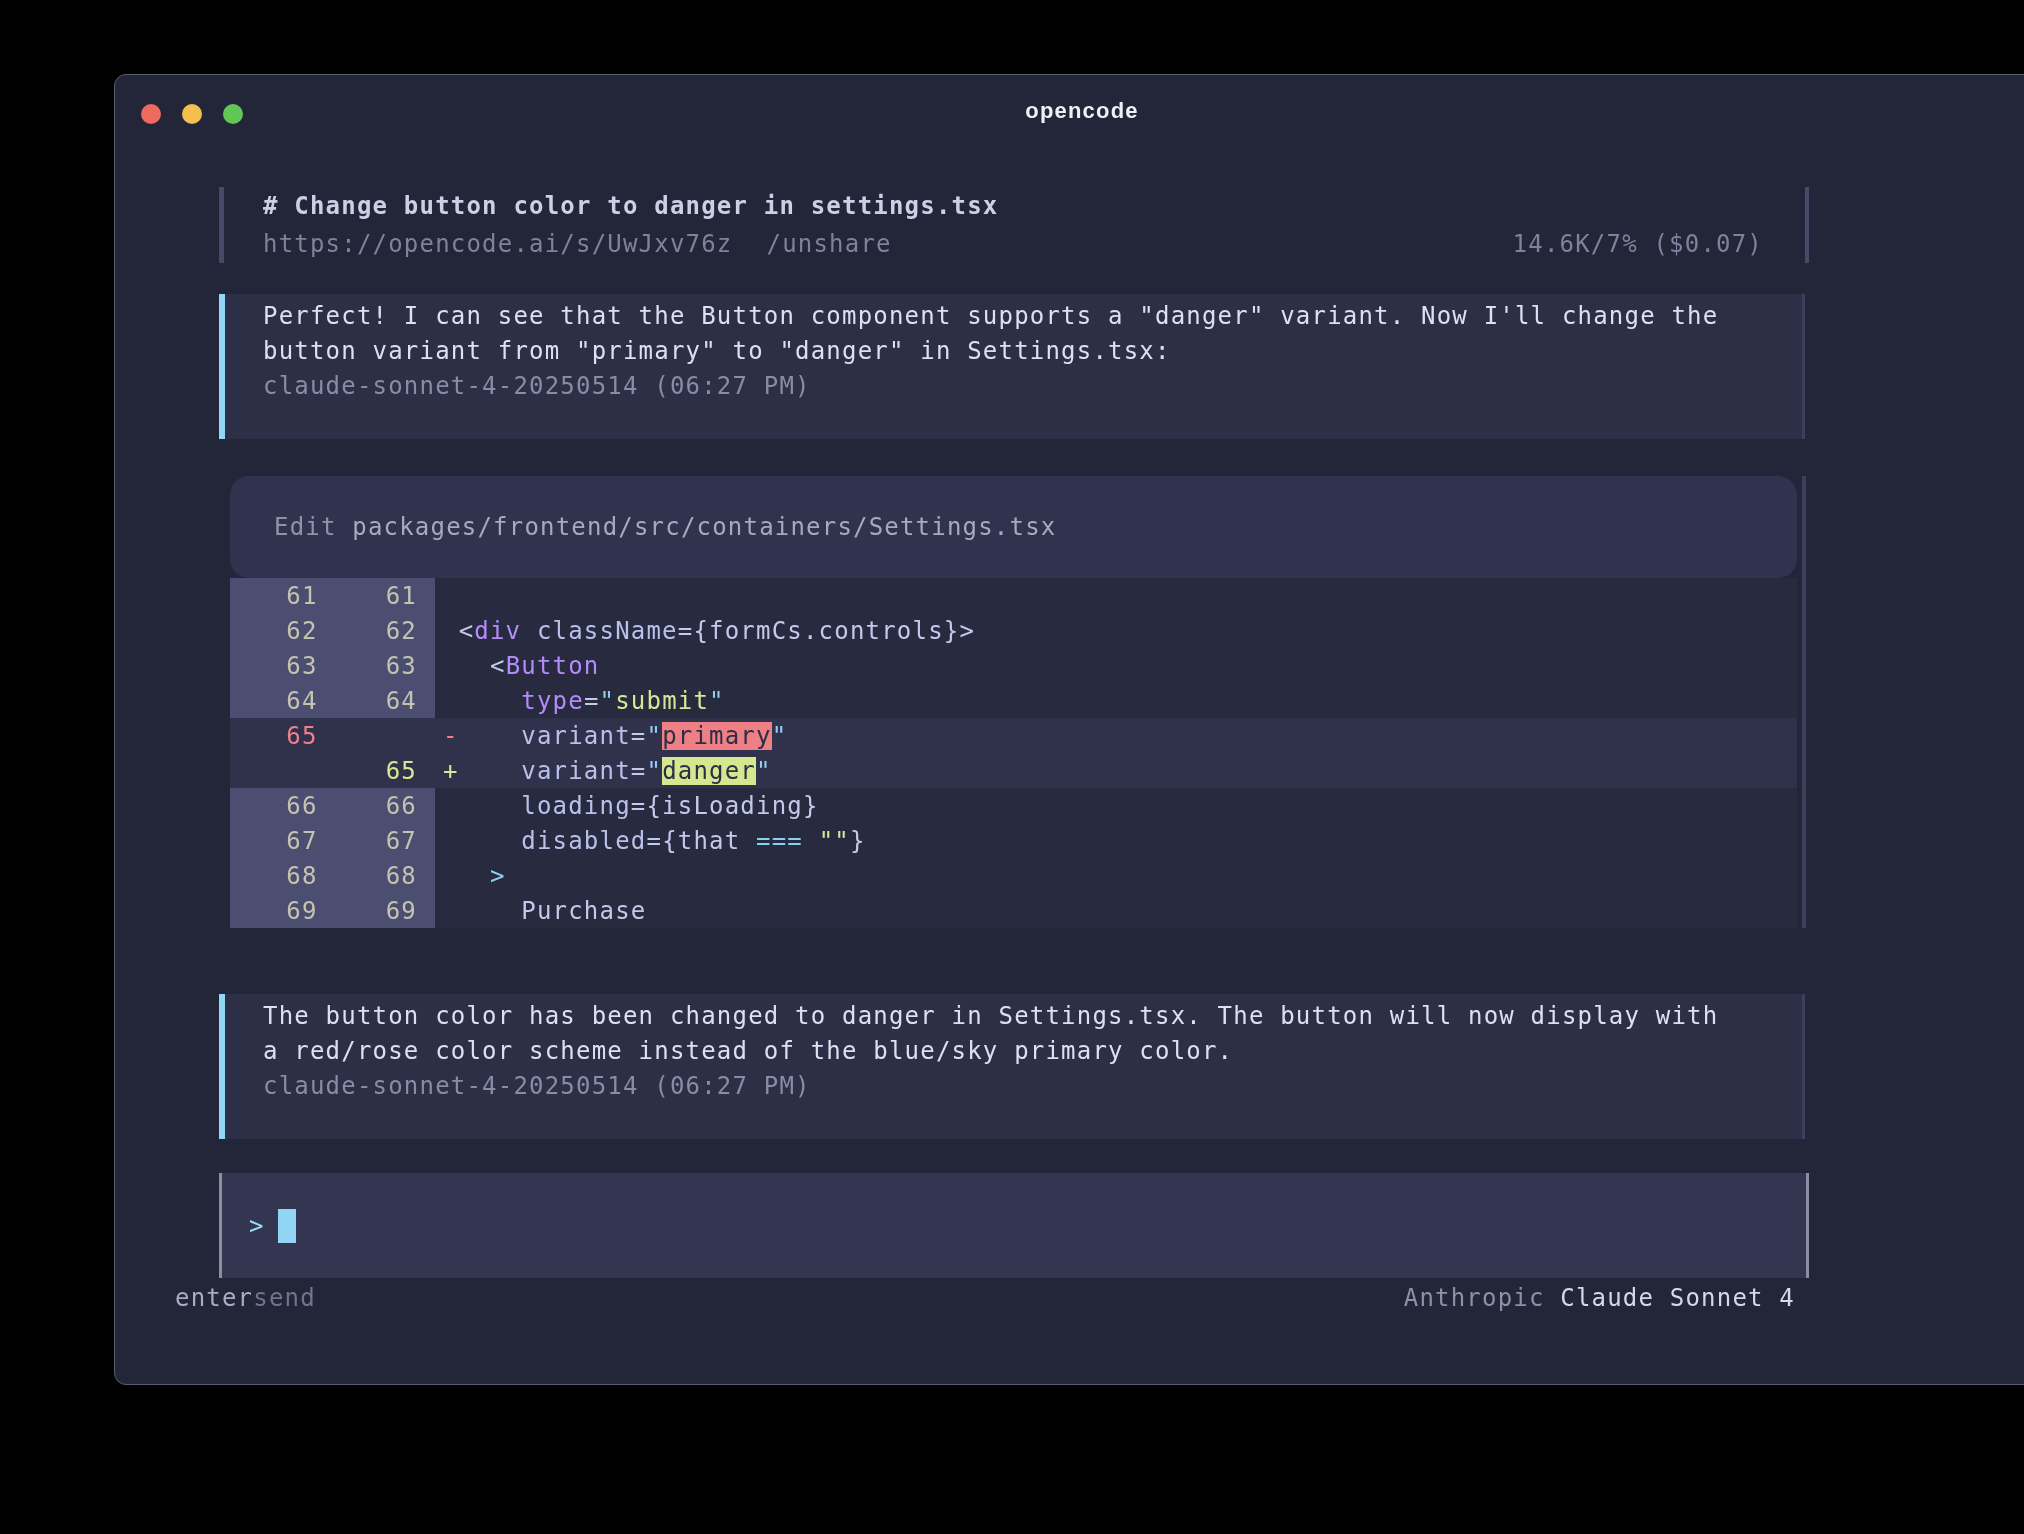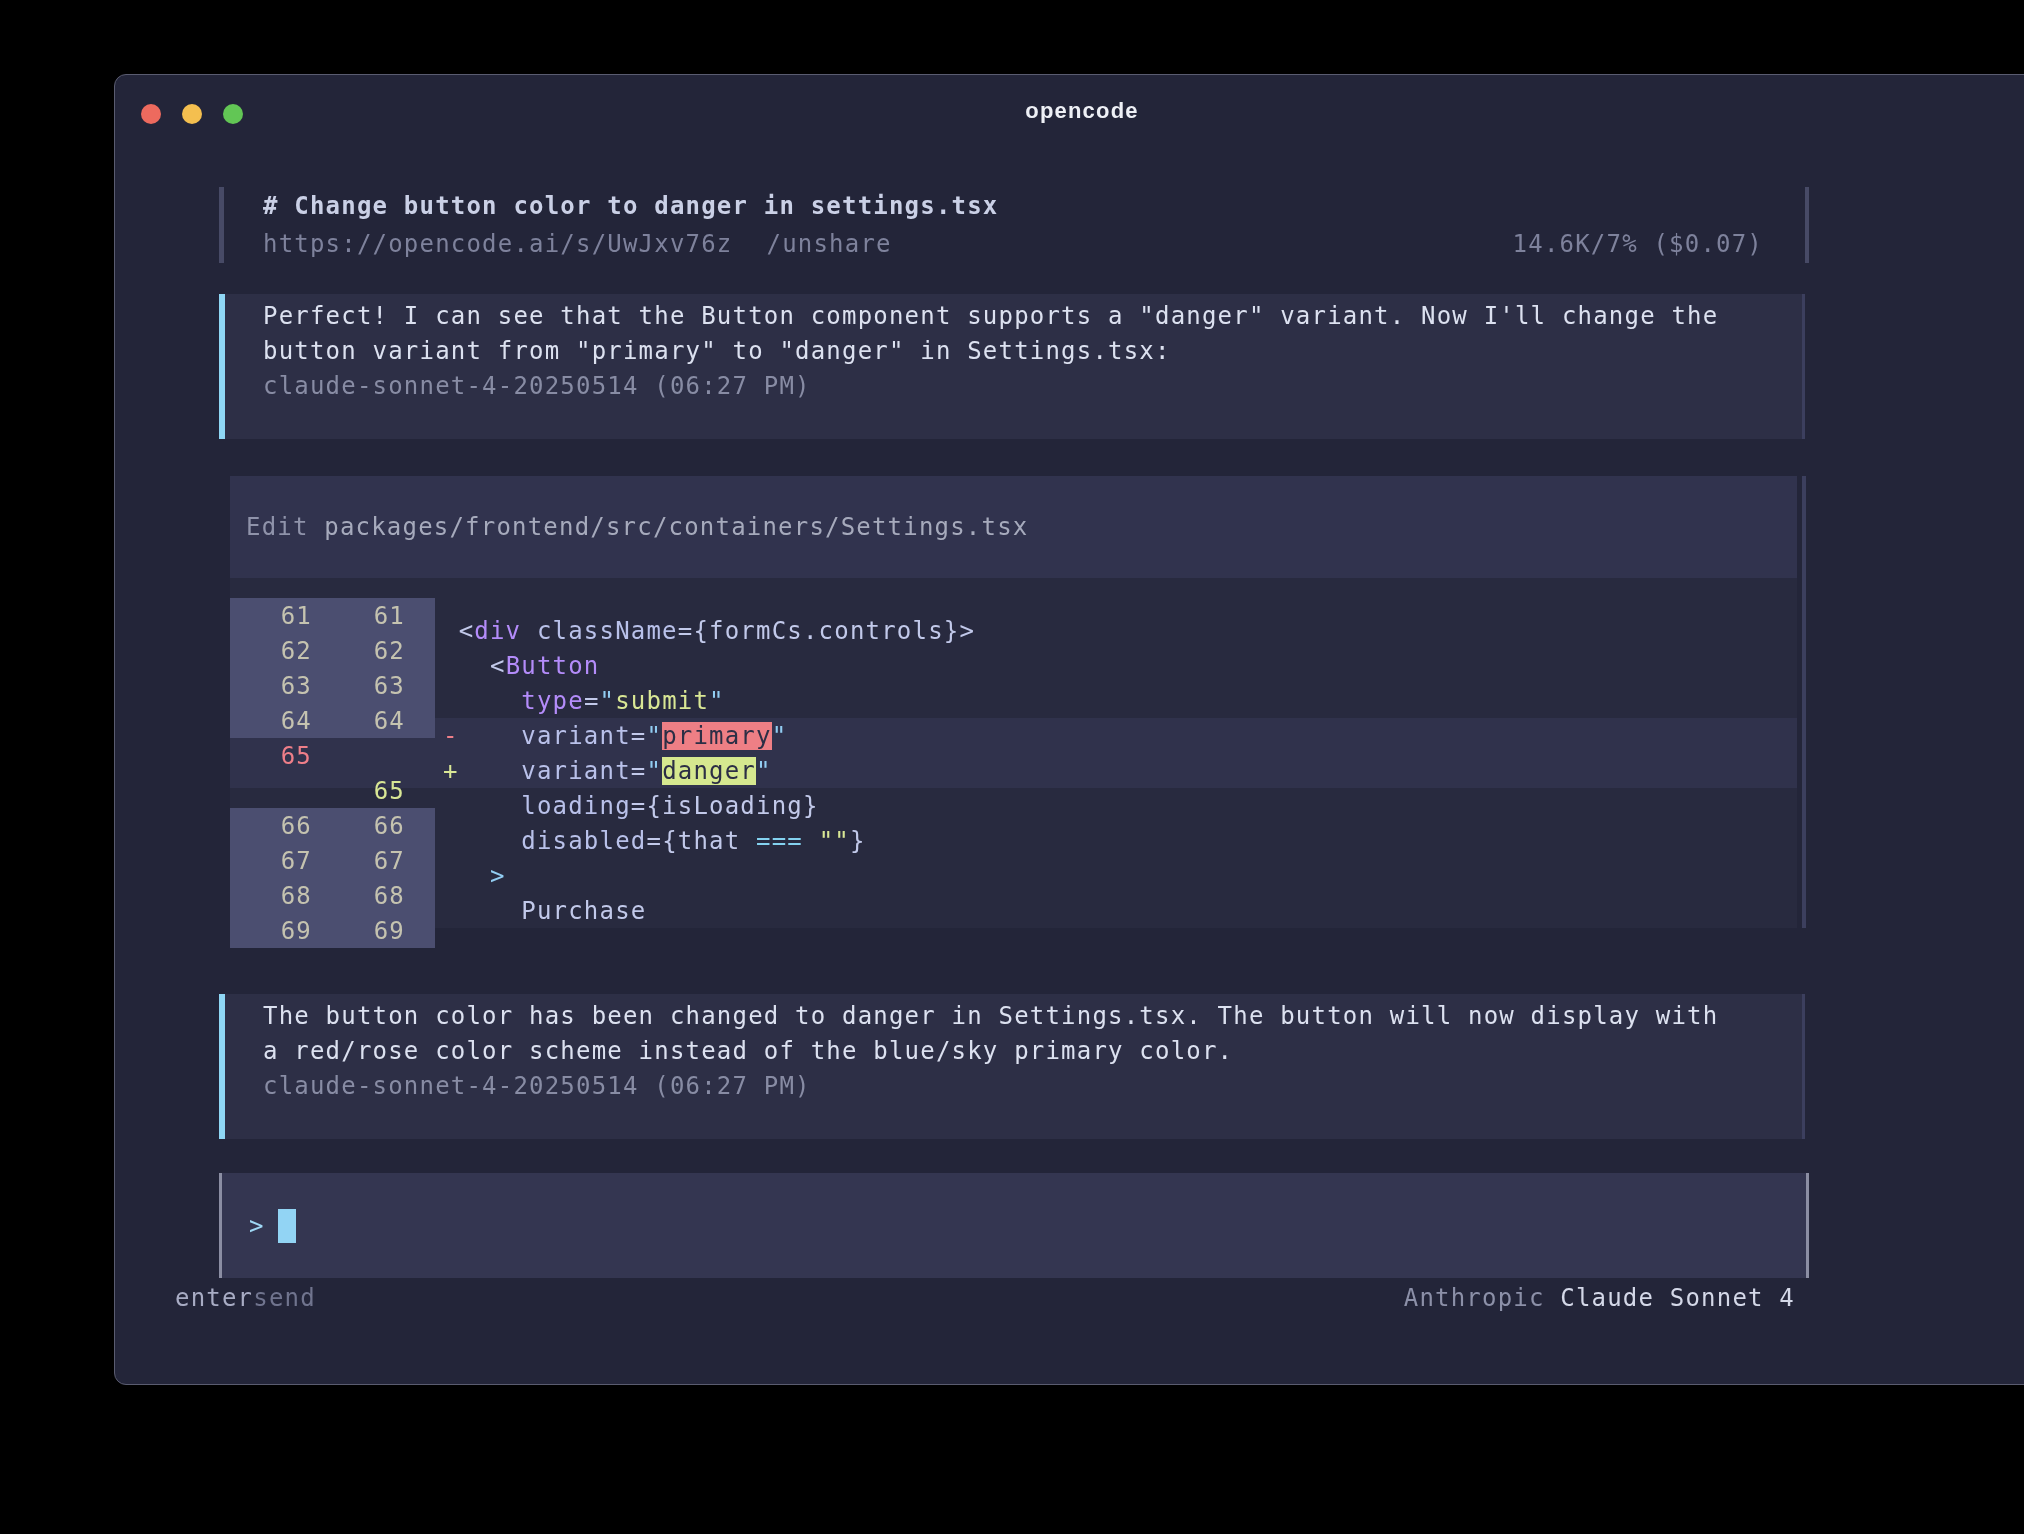--- a/index.html
+++ b/index.html
@@ -44,26 +44,26 @@
                padding:4px 0 0 38px; }
   .mline { height:35px; display:flex; align-items:center; color:#dce1f0; white-space:pre; }
   .mline.meta { color:#888ca4; }
   .msg1 { top:219px; }
   .msg2 { top:919px; }
 
   
   .tool { position:absolute; left:115px; top:401px; width:1567px; }
   .tool-rightline { position:absolute; left:1687px; top:401px; width:4px; height:452px; background:#3c3f5e; }
   .tool-header { height:102px; background:#31334e; display:flex; align-items:center;
-                 padding-left:16px; color:#a6aabc; white-space:pre; }
+                 padding-left:44px; color:#a6aabc; white-space:pre;border-radius:19px; }
   .tool-header .action { color:#8f93aa; }
   .drow { display:flex; height:35px; background:#282a3f; color:#c2c9ea; }
   .drow.del, .drow.add { background:#30324c; }
-  .gut { width:205px; padding-right:30px; background:#4b4e70; height:100%;
-         display:flex; align-items:center; color:#c5c3b0; flex:none;margin-top:20px; }
+  .gut { width:205px; padding-right:18px; background:#4b4e70; height:100%;
+         display:flex; align-items:center; color:#c5c3b0; flex:none; }
   .drow.del .gut, .drow.add .gut { background:transparent; }
   .g1 { width:96px; text-align:right; white-space:pre; }
   .g2 { width:109px; text-align:right; white-space:pre; }
   .drow.del .g1 { color:#ef7f89; }
   .drow.add .g2 { color:#d9e795; }
   .code { padding-left:8px; height:100%; display:flex; align-items:center; white-space:pre; }
   .code span { white-space:pre; }
   .mk-del { color:#ef7f89; } .mk-add { color:#d9e795; } .mk-ctx { color:transparent; }
   .tok-pun { color:#c2c9ea; }
   .tok-tag { color:#b48cfa; }

